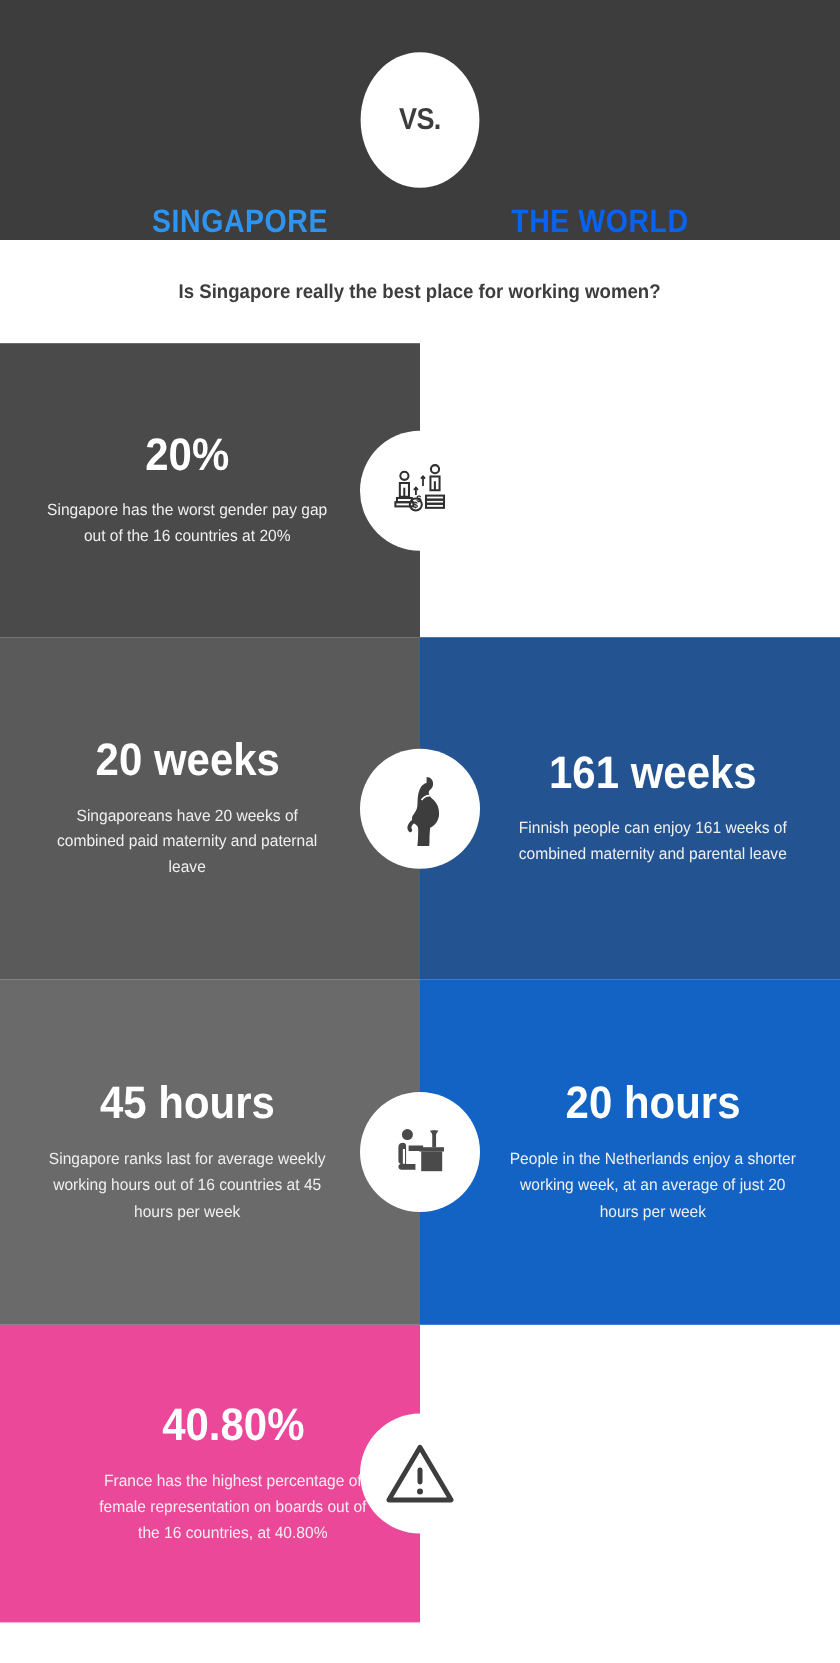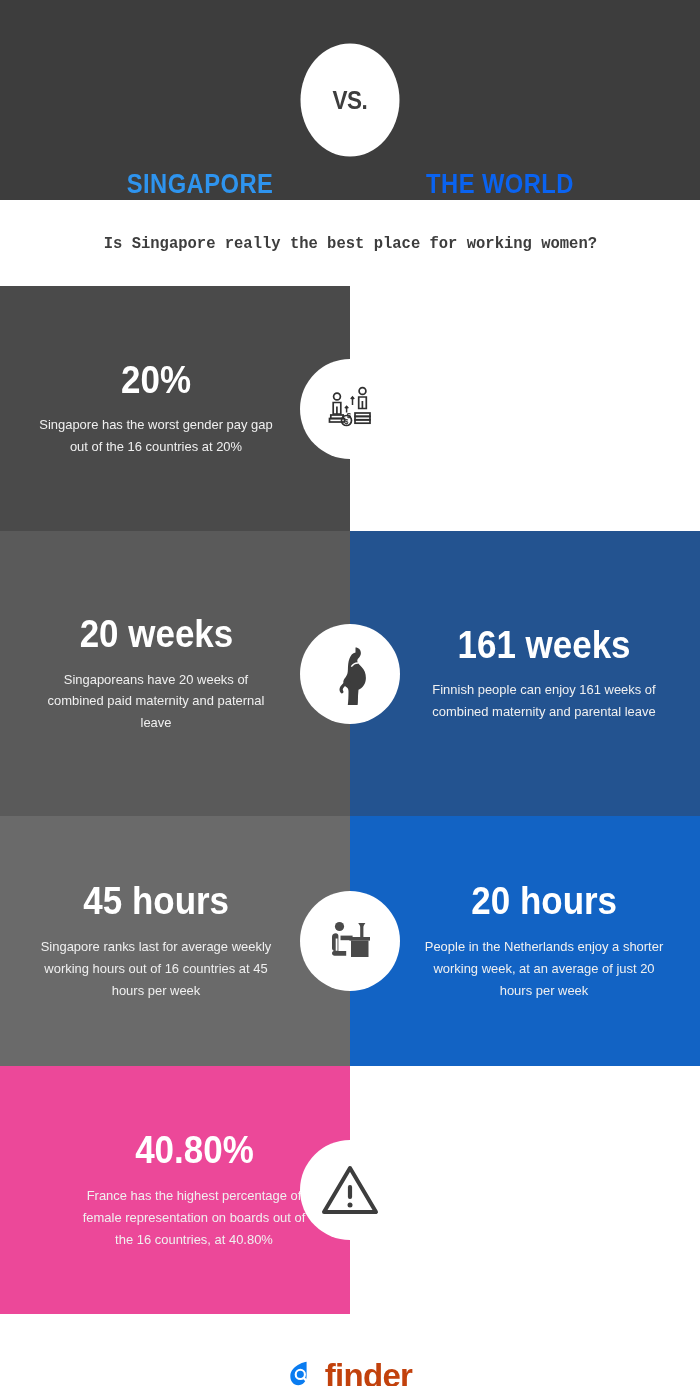--- a/index.html
+++ b/index.html
@@ -58,21 +58,20 @@
     letter-spacing:-0.5px;
   }
 
   
   .subtitle-band {
     height:86px;
     background:#ffffff;
     display:flex;
     align-items:center;
     justify-content:center;
-    font-family:Liberation Mono, monospace;
   }
   .subtitle-text {
     color:#3d3d3d;
     font-size:16.5px;
     font-weight:bold;
     transform:scaleX(0.94);
   }
 
   
   .rows { width:700px; }
@@ -223,21 +222,21 @@
                    -2-1.6-3.3-2.9-3.3-5.3 0-1.6 0.8-2.8 2.3-4.8
                    1.6-2.1 2.2-3.8 2.3-7.6 0.1-4 0.3-7.6 1.6-11
                    1.1-3 3-5.6 6-6.1z" fill="#3d3d3d"></path>
           <path d="M33.4 20c-2.8-0.3-5.4 1.3-7.1 3.6" fill="none" stroke="#ffffff" stroke-width="1.4"></path>
           <path d="M23.5 38.5c-2.7 1.6-5.2 3.4-6.6 5.7-1 1.7-1 3.4 0 4.6" fill="none" stroke="#3d3d3d" stroke-width="3.2" stroke-linecap="round"></path>
         </svg>
       </span>
     </div>
   </div>
 
-  <div class="row" style="height:250px;">
+  <div class="row" style="height:288px;">
     <div class="pane pane-left" style="background:#6a6a6a;">
       <div class="stat-value">45 hours</div>
       <div class="stat-desc">Singapore ranks last for average weekly working hours out of 16 countries at 45 hours per week</div>
     </div>
     <div class="pane pane-right" style="background:#1263c4;">
       <div class="stat-value">20 hours</div>
       <div class="stat-desc">People in the Netherlands enjoy a shorter working week, at an average of just 20 hours per week</div>
     </div>
     <div class="icon-circle">
       <span>

